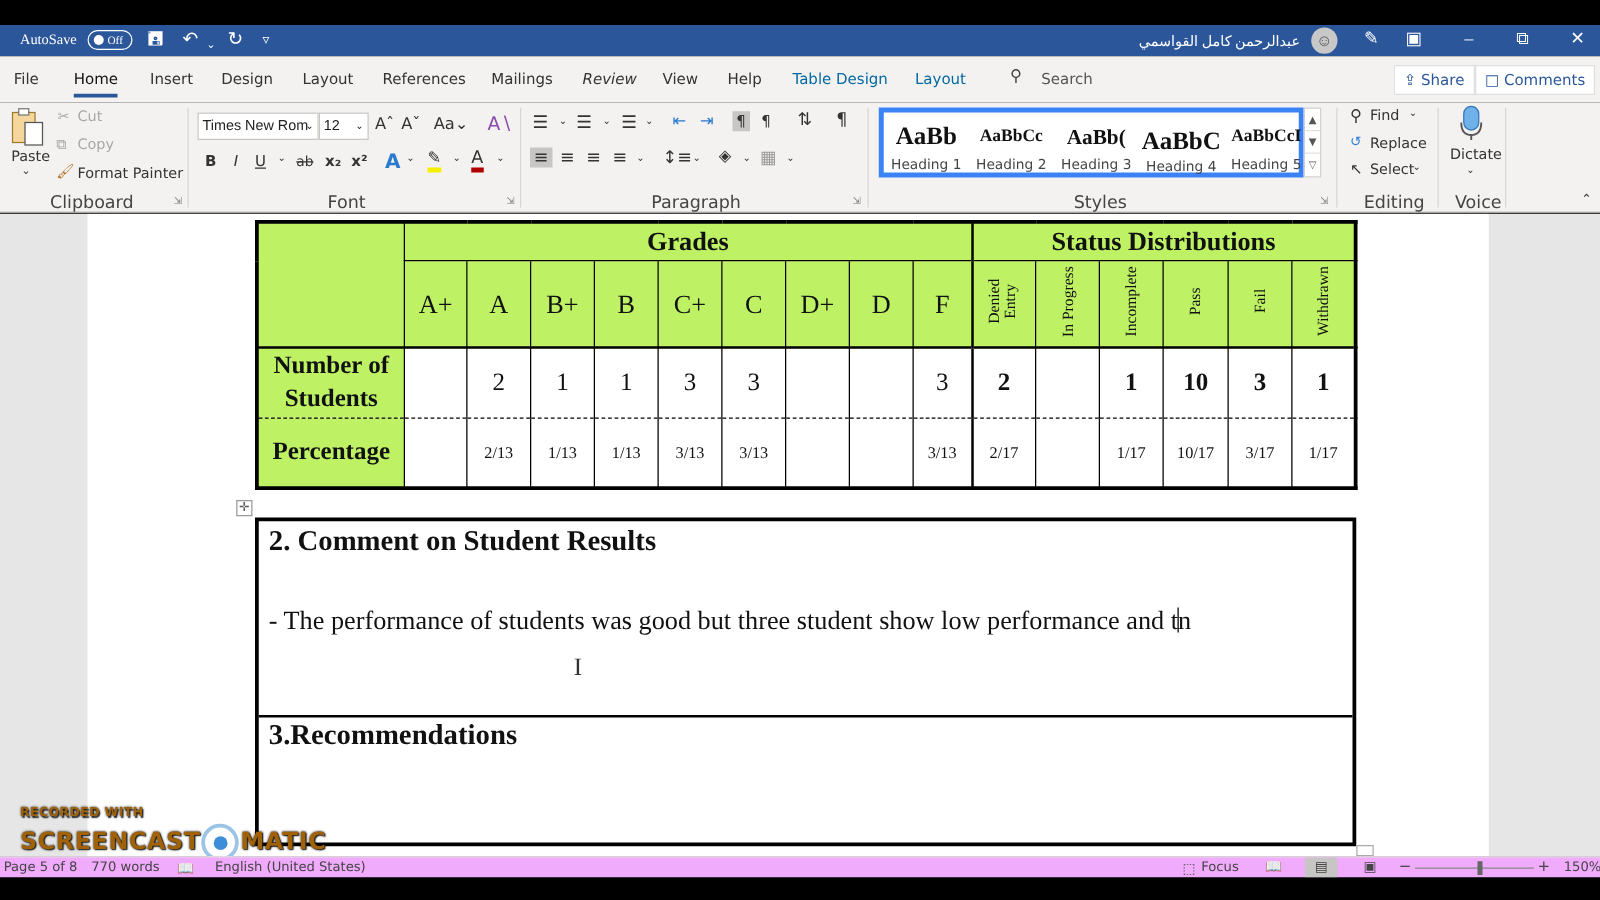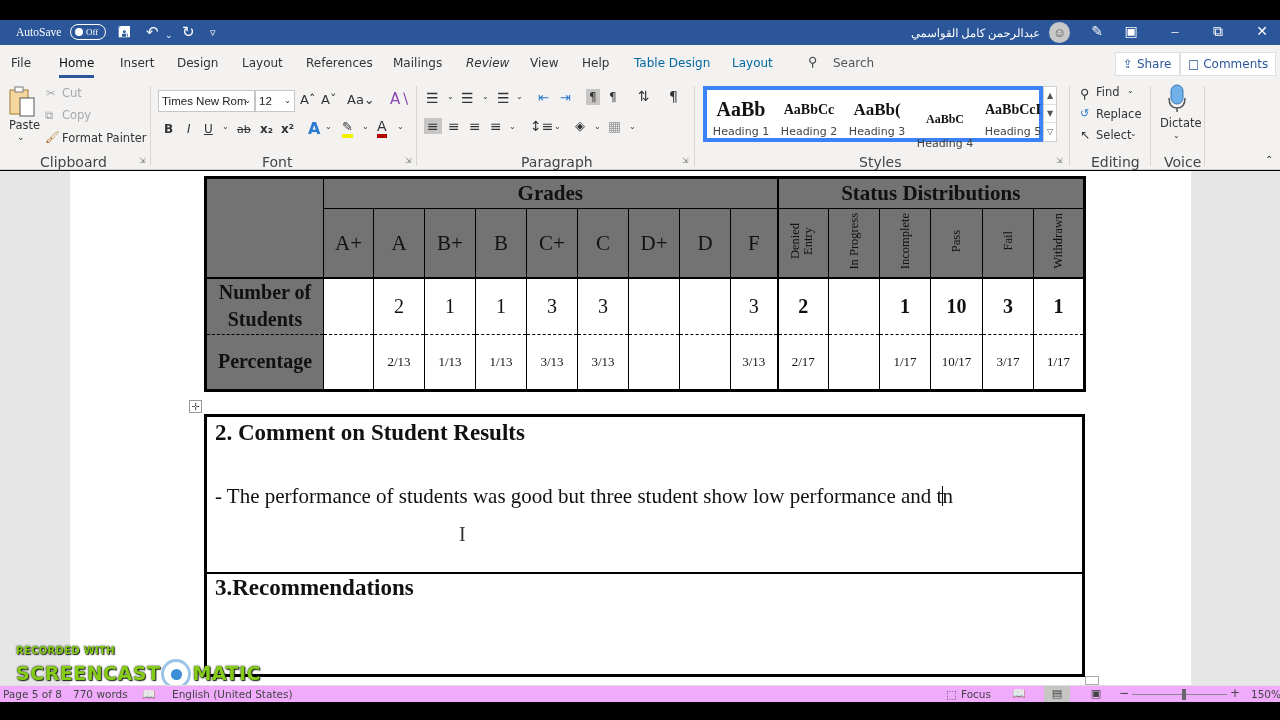--- a/index.html
+++ b/index.html
@@ -38,41 +38,41 @@
   .style-prev { display: block; font-family: "Liberation Serif", serif; font-weight: bold; margin-top: 8px; height: 24px; white-space: nowrap; overflow: hidden; color: #111; }
   .style-name { display: block; font-size: 11px; color: #444; margin-top: 3px; }
   .gallery-scroll { position: absolute; left: 1043px; top: 4px; width: 14px; height: 56px; border: 1px solid #d2d0ce; background: #fff; font-size: 8px; text-align: center; color: #555; }
   .gallery-scroll div { height: 18px; line-height: 18px; border-bottom: 1px solid #e1dfdd; }
 
   .docarea { position: absolute; left: 0; top: 171px; width: 1280px; height: 514px; background: #e6e6e6; overflow: hidden; }
   .page { position: absolute; left: 70px; top: 0; width: 1121px; height: 514px; background: #fff; }
 
   .gtable { position: absolute; left: 204px; top: 5px; border-collapse: collapse; font-family: "Liberation Serif", serif; color: #111; }
   .gtable td { border: 1px solid #000; text-align: center; vertical-align: middle; padding: 0; }
-  .gtable .green { background: #737373; }
+  .gtable .green { background: #bef264; }
   .gtable .h-big { font-weight: bold; font-size: 21px; height: 31px; }
   .gtable .grade { font-size: 21px; height: 66px; }
   .gtable .vert { font-size: 12.5px; height: 66px; }
   .vert span { display: inline-block; writing-mode: vertical-rl; transform: rotate(180deg); line-height: 13px; white-space: nowrap; }
   .gtable .rowhead { font-weight: bold; font-size: 20px; line-height: 27px; }
   .gtable .num { font-size: 20px; height: 56px; }
   .gtable .num.bold { font-weight: bold; }
   .gtable .pct { font-size: 13px; height: 56px; line-height: 20px; }
 
   .move-handle { position: absolute; left: 189px; top: 229px; width: 13px; height: 13px; border: 1px solid #999; background: #fff; font-size: 10px; line-height: 11px; text-align: center; color: #555; }
 
   .ctable { position: absolute; left: 204px; top: 243px; width: 881px; height: 263px; border: 3px solid #000; border-bottom: 3px solid #000; font-family: "Liberation Serif", serif; color: #111; }
   .c-sec2 { position: absolute; left: 0; top: 0; width: 875px; height: 157px; border-bottom: 2px solid #000; }
   .c-title { position: absolute; left: 8px; font-weight: bold; font-size: 23px; }
   .c-sub { position: absolute; left: 8px; top: 45px; font-size: 16.5px; }
   .c-body { position: absolute; left: 8px; top: 67px; font-size: 21px; white-space: nowrap; }
   .caret { display: inline-block; width: 1px; height: 20px; background: #000; vertical-align: -3px; margin: 0 -1px 0 0; }
   .ibeam { position: absolute; left: 459px; top: 352px; font-family: "Liberation Serif", serif; font-size: 20px; color: #333; }
 
-  .watermark { position: absolute; left: 16px; top: 645px; color: #84cc16; font-weight: bold; text-shadow: 0 0 2px #000, 1px 1px 1px #333; font-family: "DejaVu Sans", sans-serif; }
+  .watermark { position: absolute; left: 16px; top: 645px; color: #a16207; font-weight: bold; text-shadow: 0 0 2px #000, 1px 1px 1px #333; font-family: "DejaVu Sans", sans-serif; }
   .wm-small { font-size: 10px; letter-spacing: 0.3px; }
   .wm-big { font-size: 19px; letter-spacing: 0.5px; margin-top: 3px; }
   .wm-circle { display: inline-block; width: 30px; height: 30px; border-radius: 50%; border: 3px solid #9cc4e6; background: #fff; vertical-align: middle; position: relative; margin: 0 1px; }
   .wm-circle::after { content: ""; position: absolute; left: 7px; top: 7px; width: 11px; height: 11px; border-radius: 50%; background: #3c8ed8; }
 
   .statusbar { position: absolute; left: 0; top: 685px; width: 1280px; height: 17px; background: #f0abfc; border-top: 1px solid #e1dfdd; font-size: 10.5px; color: #444; }
   .sb { position: absolute; top: 2px; white-space: nowrap; }
   .view-btn { position: absolute; top: 0px; width: 26px; height: 16px; text-align: center; font-size: 11px; line-height: 16px; }
   .view-btn.active { background: #c8c6c4; }
   .zoom-track { position: absolute; left: 1132px; top: 8px; width: 95px; height: 1px; background: #888; }
@@ -196,21 +196,21 @@
       </div>
     <div class="style-item" style="left:68px;">
         <span class="style-prev" style="font-size:14px;margin-top:12px;height:20px;">AaBbCc</span>
         <span class="style-name">Heading 2</span>
       </div>
     <div class="style-item" style="left:136px;">
         <span class="style-prev" style="font-size:17px;margin-top:10px;height:22px;">AaBb(</span>
         <span class="style-name">Heading 3</span>
       </div>
     <div class="style-item" style="left:204px;">
-        <span class="style-prev" style="font-size:12px;margin-top:22px;height:22px;">AaBbC</span>
+        <span class="style-prev" style="font-size:20px;margin-top:12px;height:22px;">AaBbC</span>
         <span class="style-name">Heading 4</span>
       </div>
     <div class="style-item" style="left:272px;">
         <span class="style-prev" style="font-size:14px;margin-top:12px;height:20px;">AaBbCcI</span>
         <span class="style-name">Heading 5</span>
       </div>
   </div>
   <div class="gallery-scroll">
     <div>▲</div>
     <div>▼</div>

